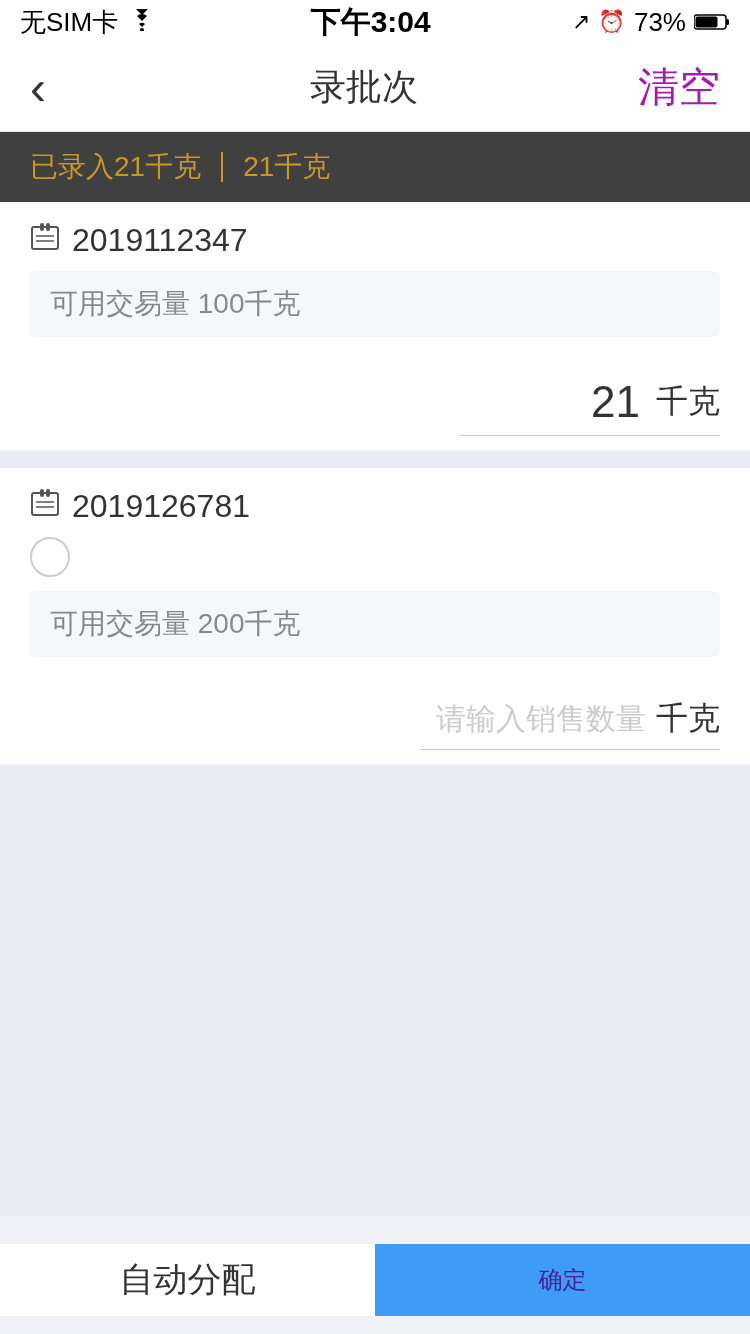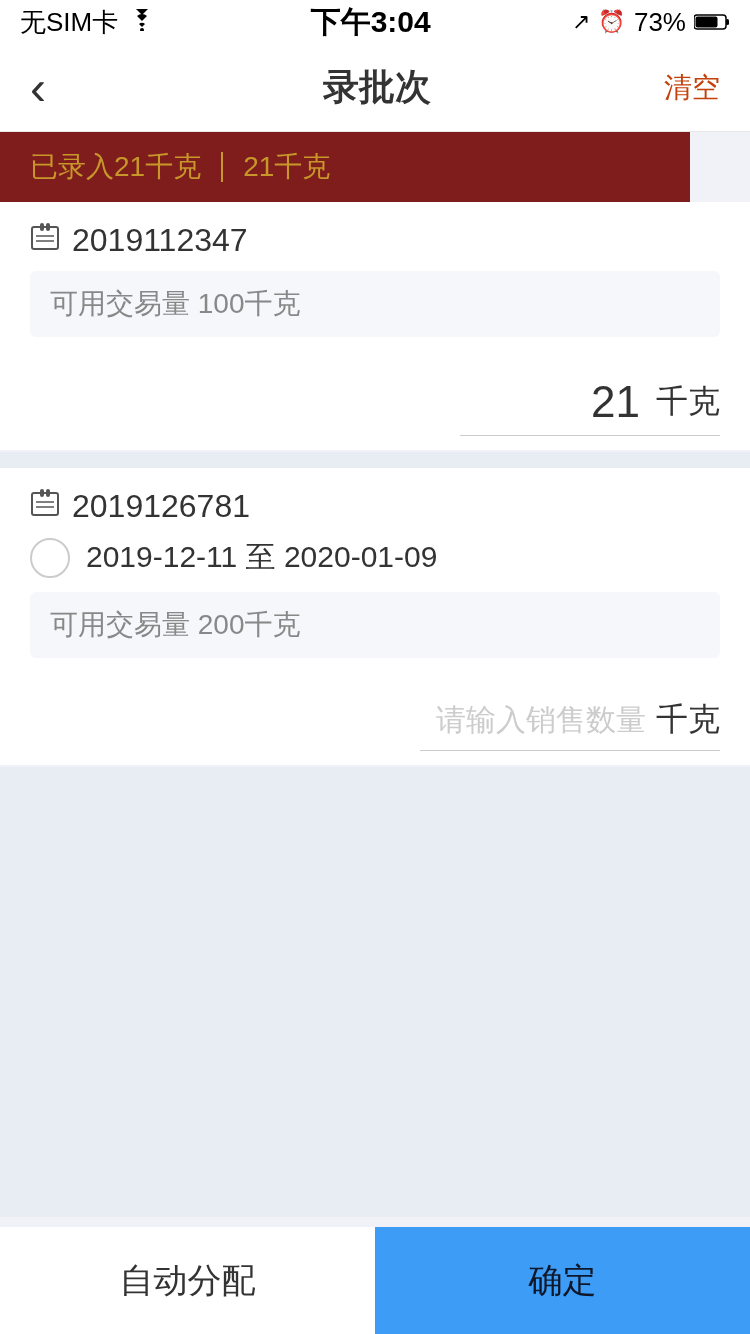--- a/index.html
+++ b/index.html
@@ -56,34 +56,34 @@
       border-bottom: 1px solid #e8e8e8;
     }
     .nav-back {
       font-size: 40px;
       color: #333;
       cursor: pointer;
       width: 60px;
     }
     .nav-title {
       font-size: 36px;
-      font-weight: 700;
+      font-weight: 400;
       color: #333;
     }
     .nav-clear {
-      font-size: 28px;
-      color: #c2410c;
+      font-size: 41px;
+      color: #a21caf;
       cursor: pointer;
     }
 
     
     .info-banner {
-      width: 690px;
+      width: 750px;
       height: 70px;
-      background: #7f1d1d;
+      background: #404040;
       display: flex;
       align-items: center;
       padding: 0 30px;
       gap: 20px;
     }
     .info-banner-label {
       font-size: 28px;
       color: #c8972a;
     }
     .info-banner-divider {
@@ -172,45 +172,45 @@
     
     .empty-area {
       background: #e8ecf3;
       flex: 1;
       min-height: 440px;
     }
 
     
     .bottom-bar {
       position: fixed;
-      bottom: 0;
+      bottom: 18px;
       left: 0;
       width: 750px;
-      height: 107px;
+      height: 72px;
       display: flex;
       background: #fff;
     }
     .btn-auto {
       flex: 1;
       display: flex;
       align-items: center;
       justify-content: center;
       font-size: 34px;
       color: #333;
       background: #fff;
       border: none;
       cursor: pointer;
     }
     .btn-confirm {
       flex: 1;
       display: flex;
       align-items: center;
       justify-content: center;
-      font-size: 34px;
-      color: #0f172a;
+      font-size: 24px;
+      color: #4c1d95;
       background: #3d9cf5;
       border: none;
       cursor: pointer;
     }
   </style>
 </head>
 <body>
 
 <div class="status-bar">
   <div class="status-left">
@@ -290,21 +290,20 @@
           <rect x="10" y="0" width="4" height="8" rx="2" fill="#555"></rect>
           <rect x="16" y="0" width="4" height="8" rx="2" fill="#555"></rect>
           <line x1="6" y1="13" x2="24" y2="13" stroke="#555" stroke-width="1.5"></line>
           <line x1="6" y1="18" x2="24" y2="18" stroke="#555" stroke-width="1.5"></line>
         </svg>
       </span>
       <span class="batch-id">2019126781</span>
     </div>
     <div class="batch-item-date-row">
       <div class="radio-circle"></div>
-      <span class="batch-date">2019-12-11 至 2020-01-09</span>
     </div>
     <div class="avail-box">可用交易量 200千克</div>
   </div>
 
   <div style="background:#fff; padding: 10px 30px 0 30px;">
     <div style="display:flex; align-items:center; justify-content:flex-end; padding-bottom:8px;text-align:right;">
       <span style="font-size:30px; color:#ccc; margin-right:10px;">请输入销售数量</span>
       <span style="font-size:32px; color:#333;">千克</span>
     </div>
     <div style="display:flex; justify-content:flex-end; padding-bottom:14px;">

